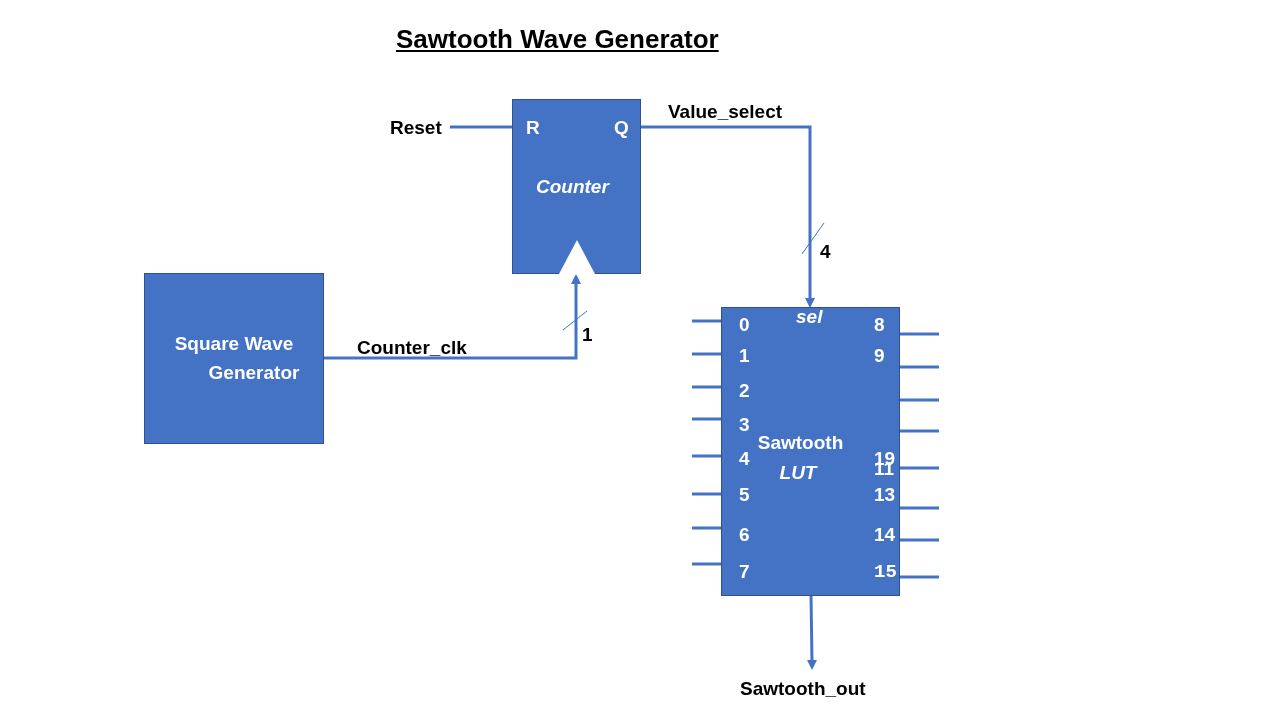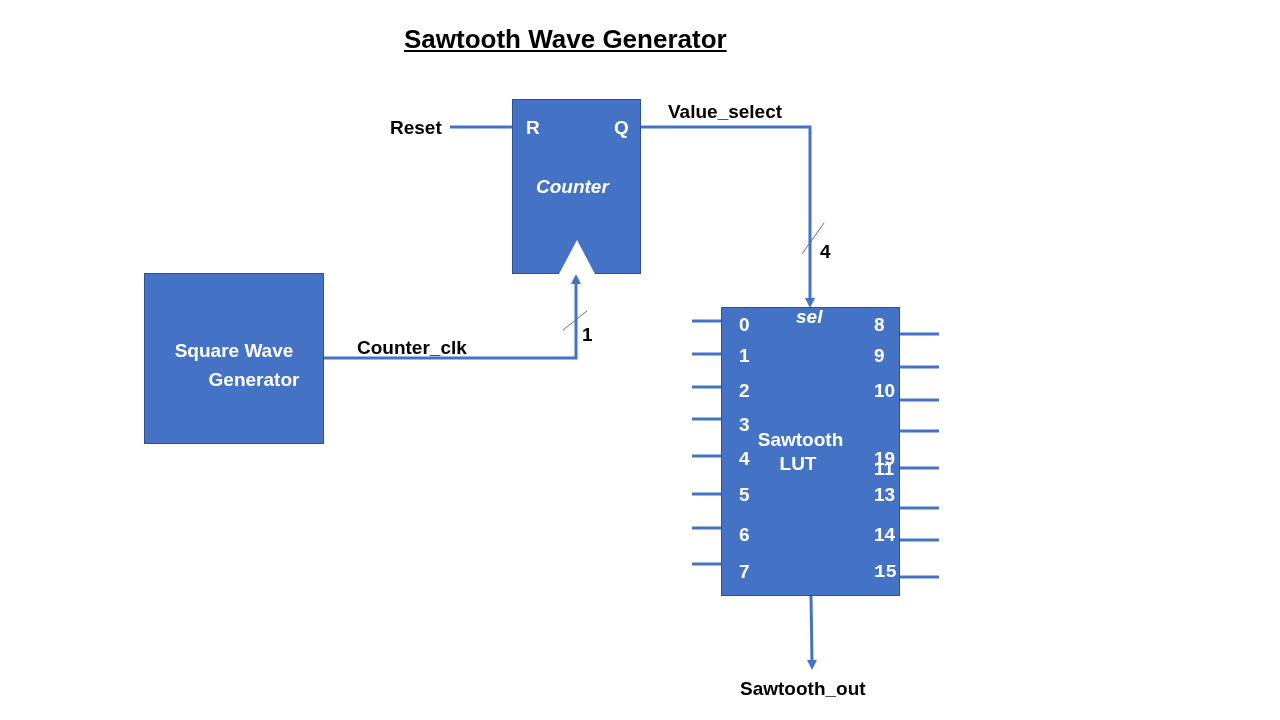--- a/index.html
+++ b/index.html
@@ -1,22 +1,22 @@
 <!DOCTYPE html>
 <html><head>
 <meta charset="utf-8">
 <style>
   html, body { margin:0; padding:0; background:#ffffff; }
   body { width:1280px; height:720px; position:relative; overflow:hidden; font-family:"Liberation Sans", sans-serif; }
-  .title { position:absolute; left:396px; top:24px; font-size:26px; font-weight:bold; text-decoration:underline; color:#000;margin-left:8px; }
+  .title { position:absolute; left:396px; top:24px; font-size:26px; font-weight:bold; text-decoration:underline; color:#000; }
   .lbl { position:absolute; font-size:19px; font-weight:bold; color:#000; white-space:nowrap; }
   .wlbl { position:absolute; font-size:19px; font-weight:bold; color:#ffffff; white-space:nowrap; }
   .box { position:absolute; background:#4472c4; border:1px solid #2f528f; box-sizing:border-box; }
   svg.wires { position:absolute; left:0; top:0; }
-  .center { text-align:center;margin-top:7px; }
+  .center { text-align:center; }
 </style>
 </head>
 <body>
 
 <div class="title">Sawtooth Wave Generator</div>
 
 <svg class="wires" width="1280" height="720">
   <defs>
     <marker id="arr" markerWidth="8" markerHeight="8" refX="4" refY="7" orient="auto" markerUnits="userSpaceOnUse">
       <path d="M0,0 L8,0 L4,8 z" fill="#4472c4"></path>
@@ -66,35 +66,35 @@
 <div class="wlbl" style="left:526px; top:117px;">R</div>
 <div class="wlbl" style="left:614px; top:117px;">Q</div>
 <div class="wlbl" style="left:536px; top:176px;font-style:italic;">Counter</div>
 
 <div class="box" style="left:144px; top:273px; width:180px; height:171px;"></div>
 <div class="wlbl center" style="left:144px; width:180px; top:333px;">Square Wave</div>
 <div class="wlbl center" style="left:144px; width:166px; top:362px;padding-left:27px;">Generator</div>
 
 <div class="box" style="left:721px; top:307px; width:179px; height:289px;"></div>
 <div class="wlbl" style="left:796px; top:306px;font-style:italic;">sel</div>
-<div class="wlbl center" style="left:721px; width:159px; top:422px;">Sawtooth</div>
-<div class="wlbl center" style="left:721px; width:154px; top:446px;">LUT</div>
+<div class="wlbl center" style="left:721px; width:159px; top:432px;">Sawtooth</div>
+<div class="wlbl center" style="left:721px; width:154px; top:462px;font-style:italic;">LUT</div>
 
 <div class="wlbl" style="left:739px; top:314px;">0</div>
 <div class="wlbl" style="left:739px; top:345px;">1</div>
 <div class="wlbl" style="left:739px; top:380px;">2</div>
 <div class="wlbl" style="left:739px; top:414px;">3</div>
 <div class="wlbl" style="left:739px; top:448px;">4</div>
 <div class="wlbl" style="left:739px; top:484px;">5</div>
 <div class="wlbl" style="left:739px; top:524px;">6</div>
 <div class="wlbl" style="left:739px; top:561px;">7</div>
 
 <div class="wlbl" style="left:874px; top:314px;">8</div>
 <div class="wlbl" style="left:874px; top:345px;">9</div>
-<div class="wlbl" style="left:874px; top:380px;">10</div>
+<div class="wlbl" style="left:900px; top:380px;">10</div>
 <div class="wlbl" style="left:874px; top:414px;margin-top:44px;">11</div>
 <div class="wlbl" style="left:874px; top:448px;">19</div>
 <div class="wlbl" style="left:874px; top:484px;">13</div>
 <div class="wlbl" style="left:874px; top:524px;">14</div>
 <div class="wlbl" style="left:874px; top:561px;font-family:Liberation Mono, monospace;">15</div>
 
 <div class="lbl" style="left:390px; top:117px;">Reset</div>
 <div class="lbl" style="left:668px; top:101px;">Value_select</div>
 <div class="lbl" style="left:820px; top:241px;">4</div>
 <div class="lbl" style="left:357px; top:330px;margin-top:7px;">Counter_clk</div>

